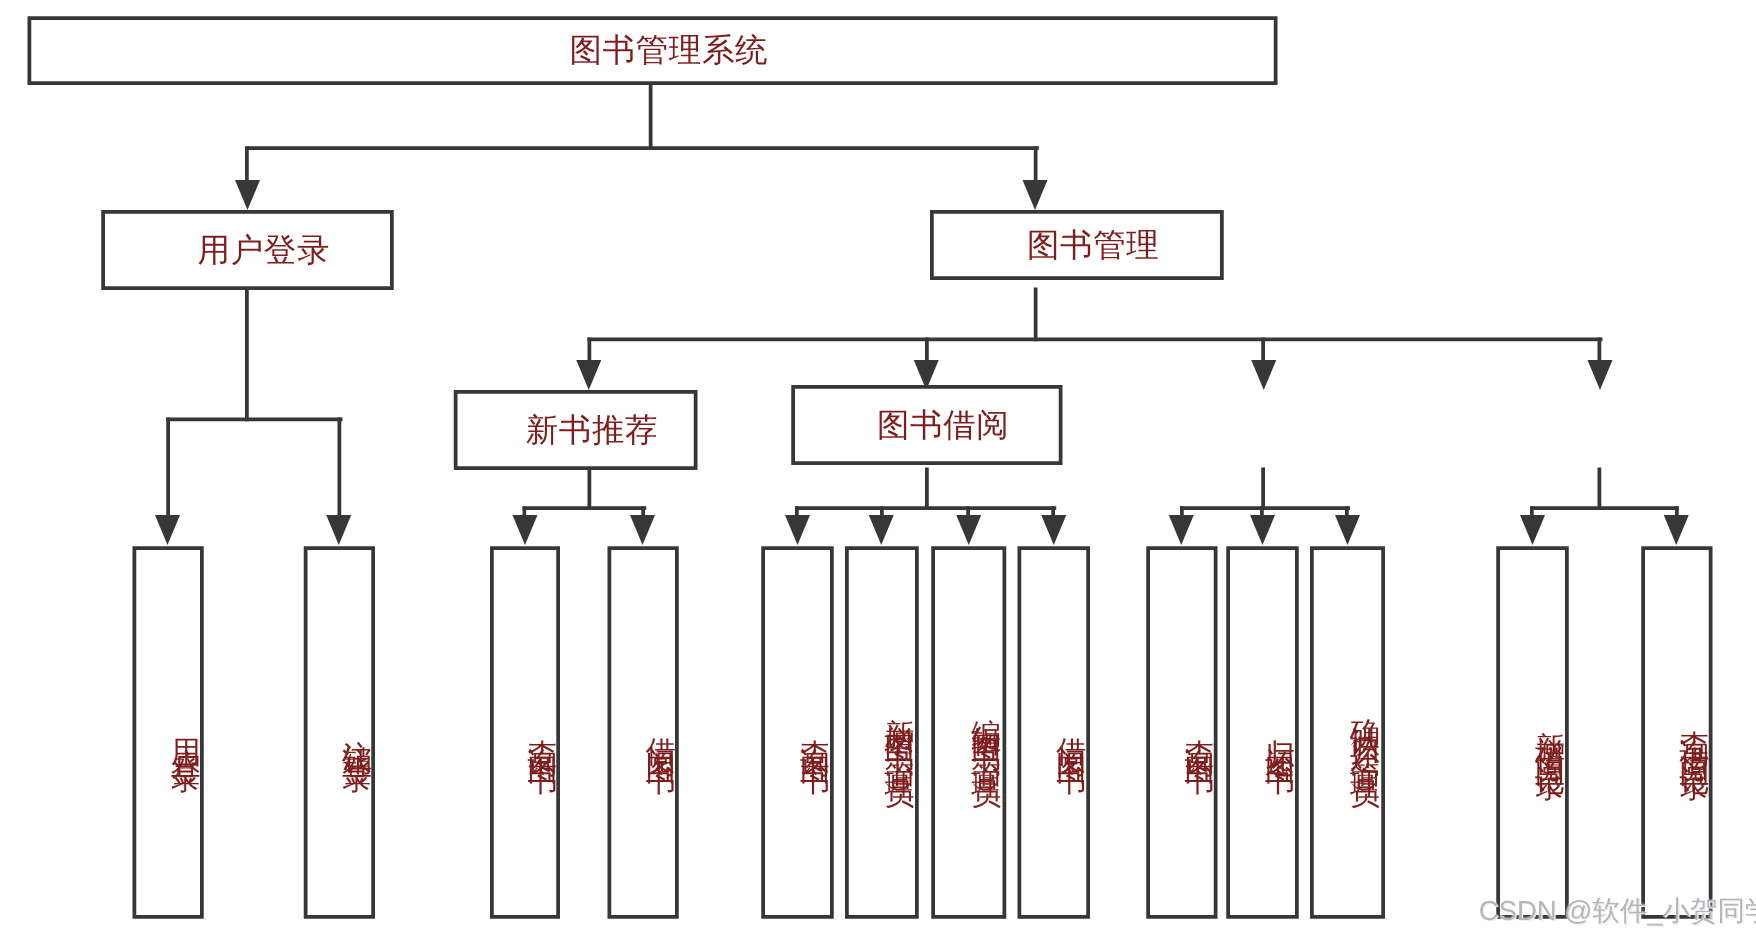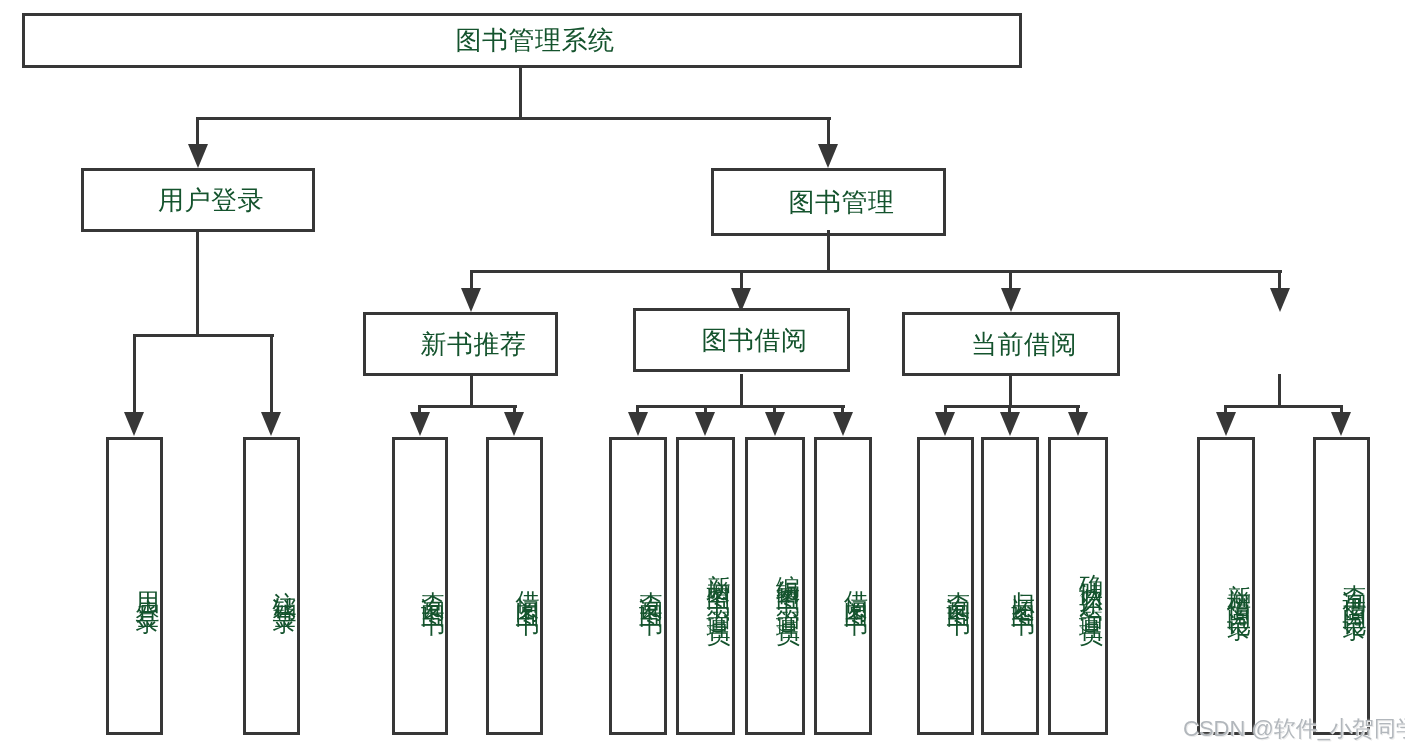--- a/index.html
+++ b/index.html
@@ -2,21 +2,21 @@
 <html><head>
 <meta charset="utf-8">
 <style>
   html,body{margin:0;padding:0;background:#ffffff;}
   #canvas{
     position:relative;width:1405px;height:747px;background:#ffffff;overflow:hidden;
     font-family:"Liberation Sans","DejaVu Sans",sans-serif;
   }
   .box{
     position:absolute;background:#ffffff;border:3px solid #373737;box-sizing:border-box;
-    display:flex;align-items:center;justify-content:center;color:#14532d;padding-left:26px;
+    display:flex;align-items:center;justify-content:center;color:#7f1d1d;padding-left:26px;
   }
   .hlbl{font-size:26px;letter-spacing:0.5px;white-space:nowrap;}
   .vlbl{
     writing-mode:vertical-rl;text-orientation:mixed;font-size:24px;letter-spacing:7px;
     line-height:1;white-space:nowrap;
   }
   .vl{position:absolute;width:3px;background:#373737;}
   .hl{position:absolute;height:3px;background:#373737;}
   .arr{
     position:absolute;width:0;height:0;
@@ -40,21 +40,21 @@
   <div class="vl" style="left:519px;top:66px;height:53px;"></div>
   <div class="hl" style="left:197px;top:117px;width:634px;"></div>
   <div class="vl" style="left:196px;top:117px;height:30px;"></div>
   <div class="arr" style="left:188px;top:144px;"></div>
   <div class="vl" style="left:827px;top:117px;height:30px;"></div>
   <div class="arr" style="left:818px;top:144px;"></div>
 
   <div class="box" style="left:81px;top:168px;width:234px;height:64px;">
     <span class="hlbl">用户登录</span>
   </div>
-  <div class="box" style="left:711px;top:168px;width:235px;height:68px;">
+  <div class="box" style="left:744px;top:168px;width:235px;height:56px;">
     <span class="hlbl">图书管理</span>
   </div>
 
   <div class="vl" style="left:827px;top:230px;height:43px;"></div>
   <div class="hl" style="left:470px;top:270px;width:812px;"></div>
   <div class="vl" style="left:470px;top:270px;height:20px;"></div>
   <div class="arr" style="left:461px;top:288px;"></div>
   <div class="vl" style="left:740px;top:270px;height:20px;"></div>
   <div class="arr" style="left:731px;top:288px;"></div>
   <div class="vl" style="left:1009px;top:270px;height:20px;"></div>
@@ -67,23 +67,20 @@
   <div class="vl" style="left:133px;top:334px;height:80px;"></div>
   <div class="arr" style="left:124px;top:412px;"></div>
   <div class="vl" style="left:270px;top:334px;height:80px;"></div>
   <div class="arr" style="left:261px;top:412px;"></div>
 
   <div class="box" style="left:363px;top:312px;width:195px;height:64px;">
     <span class="hlbl">新书推荐</span>
   </div>
   <div class="box" style="left:633px;top:308px;width:217px;height:64px;">
     <span class="hlbl">图书借阅</span>
-  </div>
-  <div class="box" style="left:902px;top:312px;width:218px;height:64px;">
-    <span class="hlbl">当前借阅</span>
   </div>
 
   <div class="vl" style="left:470px;top:374px;height:34px;"></div>
   <div class="hl" style="left:418px;top:405px;width:99px;"></div>
   <div class="vl" style="left:418px;top:405px;height:12px;"></div>
   <div class="arr" style="left:410px;top:412px;"></div>
   <div class="vl" style="left:513px;top:405px;height:12px;"></div>
   <div class="arr" style="left:504px;top:412px;"></div>
 
   <div class="vl" style="left:740px;top:374px;height:34px;"></div>

